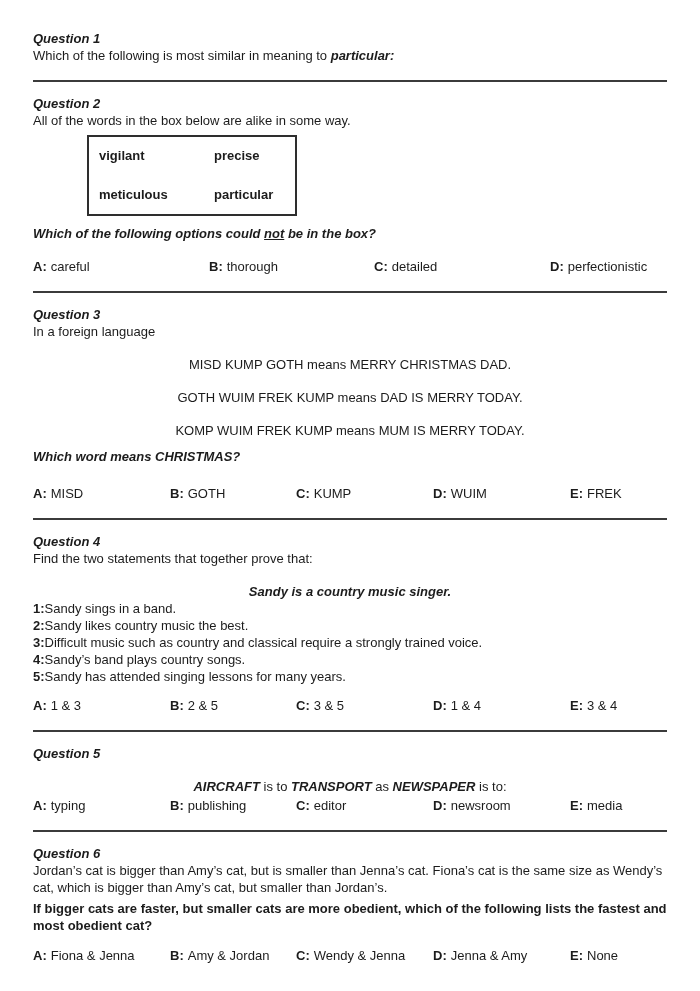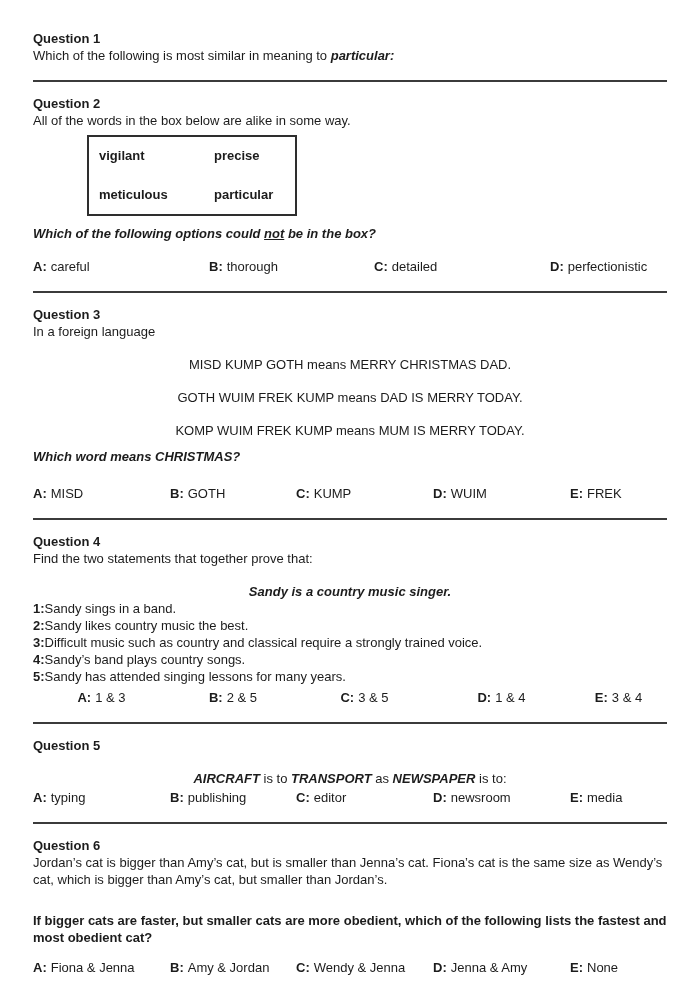--- a/index.html
+++ b/index.html
@@ -8,21 +8,21 @@
     background: #ffffff;
     position: relative;
     overflow: hidden;
     font-family: "Liberation Sans", "DejaVu Sans", sans-serif;
     font-size: 13px; line-height: 17px;
     color: #1c1c1c;
     -webkit-font-smoothing: antialiased;
   }
   .content { padding: 30px 33px 0 33px; }
 
-  .q-title { font-weight: 700; }
+  .q-title { font-weight: 700; font-style: italic; }
   .bi { font-weight: 700; font-style: italic; }
   .q-question { font-weight: 700; font-style: italic; margin-top: 9px; }
   .q-question .u { text-decoration: underline; }
   .center { text-align: center; margin-top: 16px; }
 
   .opts {
     display: grid;
     grid-template-columns: 137px 126px 137px 137px 97px;
     margin-top: 18px;
     white-space: nowrap;
@@ -45,23 +45,23 @@
     grid-template-columns: 115px auto;
     row-gap: 22px;
   }
   .word-box .w { font-weight: 700; }
 
   
   .q2 .q-title, .q3 .q-title, .q4 .q-title, .q5 .q-title, .q6 .q-title { margin-top: 0; }
   .q2 .opts { margin-top: 16px; gap: 39px; }
   .q3 .q-question { }
   .q3 .opts { margin-top: 20px; }
-  .q4 .opts { margin-top: 4px; text-align: center; }
+  .q4 .opts { margin-top: 12px; }
   .q5 .opts { margin-top: 2px; }
-  .q6 .q-bold { font-weight: 700; margin-top: 24px; }
+  .q6 .q-bold { font-weight: 700; margin-top: 4px; }
   .q6 .opts { margin-top: 13px; }
 
   .footer {
     position: absolute;
     left: 33px; right: 31px; top: 992px;
     border-top: 2px solid #3b3b3b;
   }
   .page-num {
     text-align: right;
     padding-right: 10px;

